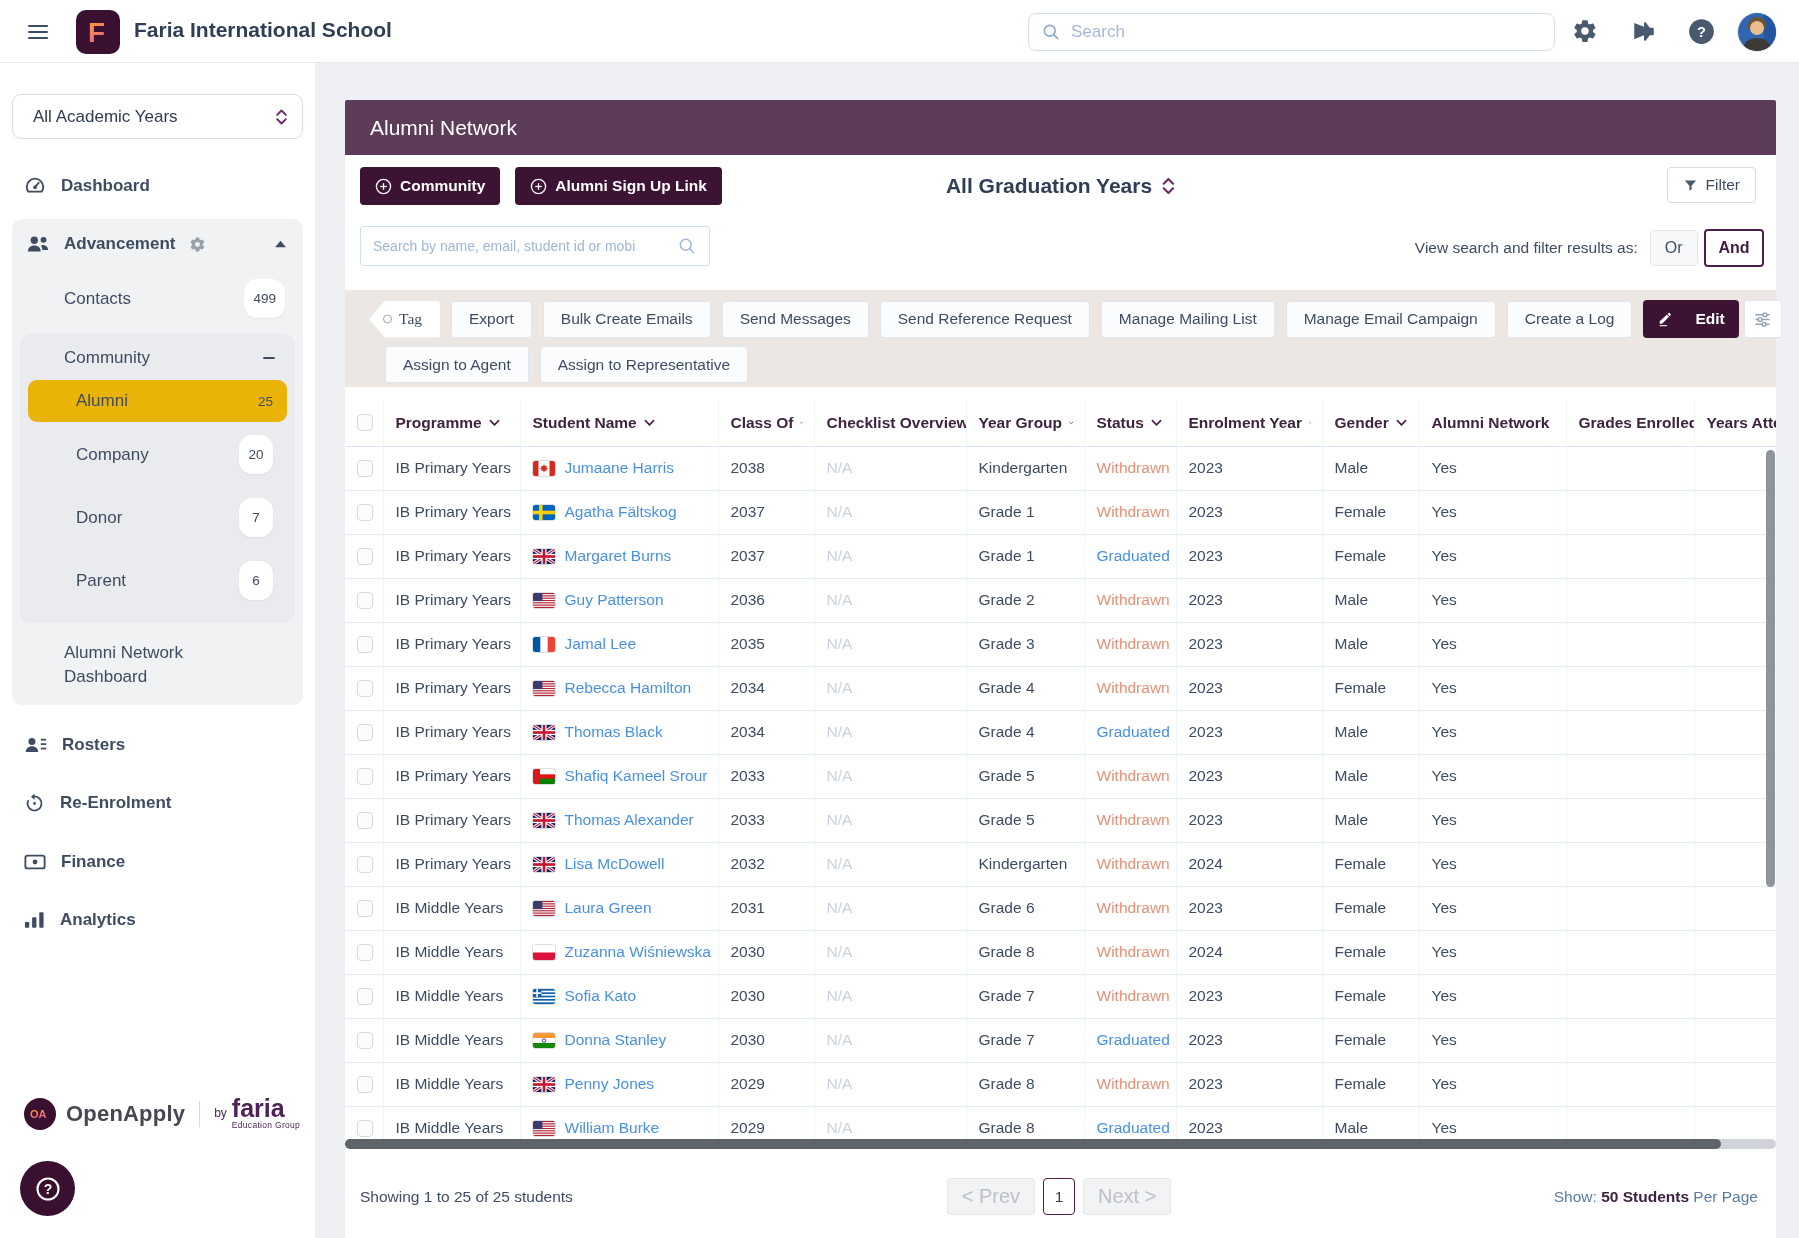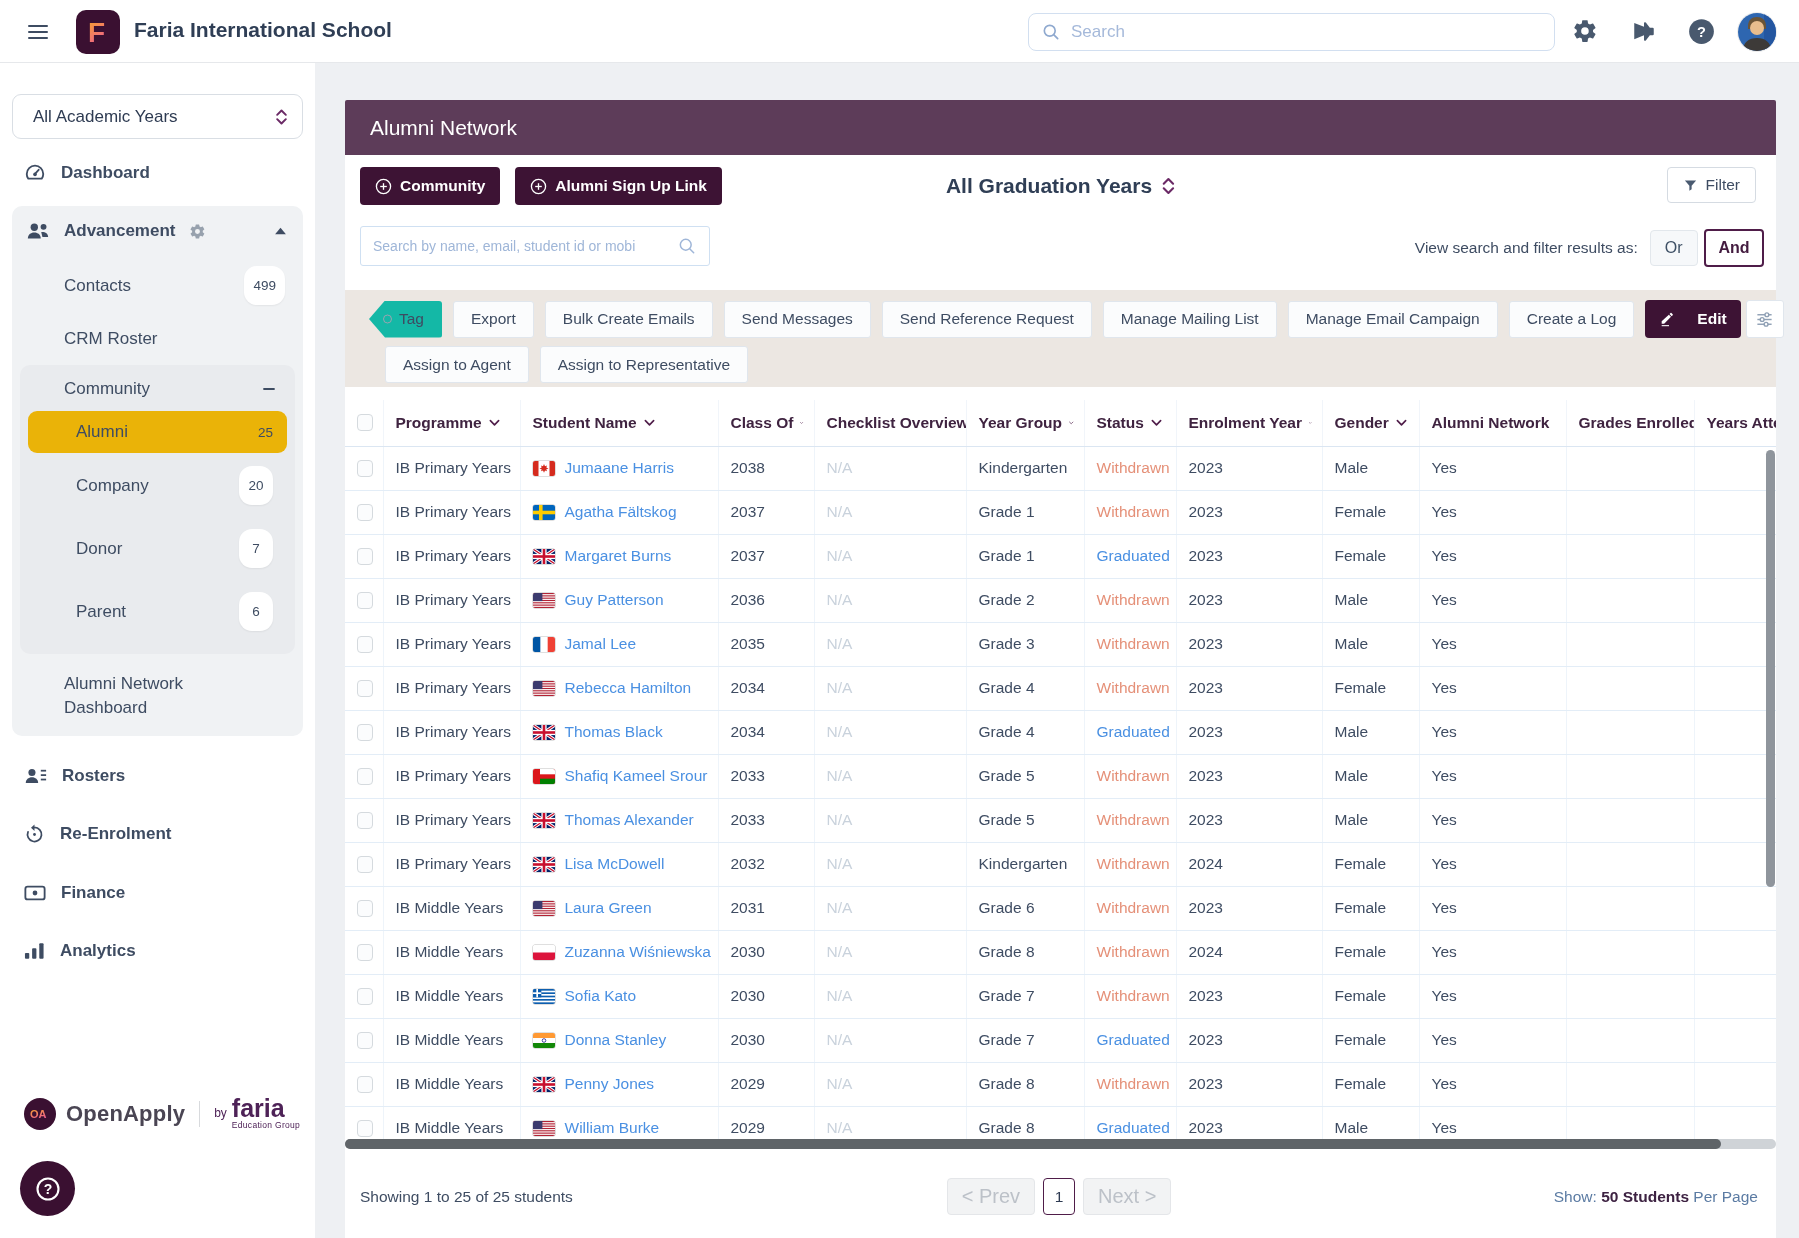--- a/index.html
+++ b/index.html
@@ -23,21 +23,21 @@
     border:1px solid #d2dff0; border-radius:8px; display:flex; align-items:center; padding:0 12px; background:#fff; }
   .top-search input { border:none; outline:none; flex:1; font-size:17px; color:#3e4c62;
     font-family:"Liberation Sans",sans-serif; margin-left:10px; background:transparent; }
   .top-search input::placeholder { color:#a5b9da; }
   .top-icon { position:absolute; top:18px; cursor:pointer; }
   .avatar { position:absolute; left:1738px; top:13px; width:38px; height:38px; border-radius:50%;
     overflow:hidden; cursor:pointer; box-shadow:0 0 0 1px rgba(0,0,0,.08); }
 
   
   .sidebar { position:absolute; top:63px; left:0; bottom:0; width:315px; background:#fff; z-index:20; }
-  .year-select { margin:31px 12px 11px 12px; height:45px; border:1px solid #d9dee4; border-radius:9px;
+  .year-select { margin:31px 12px 24px 12px; height:45px; border:1px solid #d9dee4; border-radius:9px;
     display:flex; align-items:center; justify-content:space-between; padding:0 14px 0 20px;
     font-size:17px; color:#2e3b52; cursor:pointer; background:#fff; }
   .side-item { display:flex; align-items:center; gap:15px; padding:12px 16px 12px 24px;
     font-size:17px; font-weight:700; color:#3e4c62; cursor:pointer; margin-top:8px; }
   .adv-group { margin:10px 12px 18px 12px; background:#f0f2f4; border-radius:10px; padding-bottom:10px; }
   .adv-header { display:flex; align-items:center; gap:14px; padding:15px 16px 13px 14px;
     font-size:17px; font-weight:700; color:#3e4c62; cursor:pointer; }
   .adv-header .spacer { flex:1; }
   .sub-item { display:flex; align-items:center; justify-content:space-between;
     padding:12px 18px 12px 52px; font-size:17px; color:#3e4c62; cursor:pointer; }
@@ -95,21 +95,21 @@
 
   
   .toolbar { position:absolute; left:30px; right:23px; top:227px; height:97px; background:#ece7e2;
     padding:10px 12px 0 12px; }
   .tb-row1 { display:flex; align-items:center; }
   .tb-row2 { display:flex; align-items:center; margin-top:8px; padding-left:28px; }
   .tb-btn { background:#fbfcfd; border:1px solid #e0e6ed; border-radius:3px; height:37px;
     display:flex; align-items:center; padding:0 17px; font-size:15.5px; color:#3e4c62;
     font-family:"Liberation Sans",sans-serif; cursor:pointer; margin-right:11px; white-space:nowrap; }
   .tb-tag { position:relative; border:none; clip-path:polygon(16px 0, 100% 0, 100% 100%, 16px 100%, 0 50%);
-    padding:0 18px 0 30px; background:#14b8a6; }
+    padding:0 18px 0 30px; background:#ffffff;font-family:Liberation Serif, serif; }
   .tb-tag::before { content:""; position:absolute; left:14px; top:50%; transform:translateY(-50%);
     width:7px; height:7px; border-radius:50%; border:1.5px solid #9aa4b0; background:transparent; }
   .dl-arrow { margin:0 10px 0 2px; cursor:pointer; }
   .tb-right { margin-left:auto; display:flex; align-items:center; }
   .btn-edit { background:#3d1334; color:#fff; border:none; border-radius:4px; height:38px;
     display:flex; align-items:center; gap:22px; padding:0 14px; font-size:15.5px; font-weight:600;
     font-family:"Liberation Sans",sans-serif; cursor:pointer; }
   .btn-cols { width:38px; height:38px; background:#fff; border:1px solid #e0e6ed; border-radius:3px;
     display:flex; align-items:center; justify-content:center; cursor:pointer; margin-left:5px; }
 
@@ -240,23 +240,20 @@
         </svg>
       <span class="spacer"></span>
       <svg width="13" height="10" viewBox="0 0 12 9">
           <polygon points="6,1.5 11,7.5 1,7.5" fill="#3e4c62"></polygon>
         </svg>
     </div>
 
     <div class="sub-item">
       <span>Contacts</span>
       <span class="badge">499</span>
-    </div>
-    <div class="sub-item">
-      <span>CRM Roster</span>
     </div>
 
     <div class="comm-group">
       <div class="comm-header">
         <span>Community</span>
         <svg width="12" height="4" viewBox="0 0 12 4">
             <line x1="1" y1="2" x2="11" y2="2" stroke="#3e4c62" stroke-width="1.8" stroke-linecap="round"></line>
           </svg>
       </div>
       <div id="community-items">

